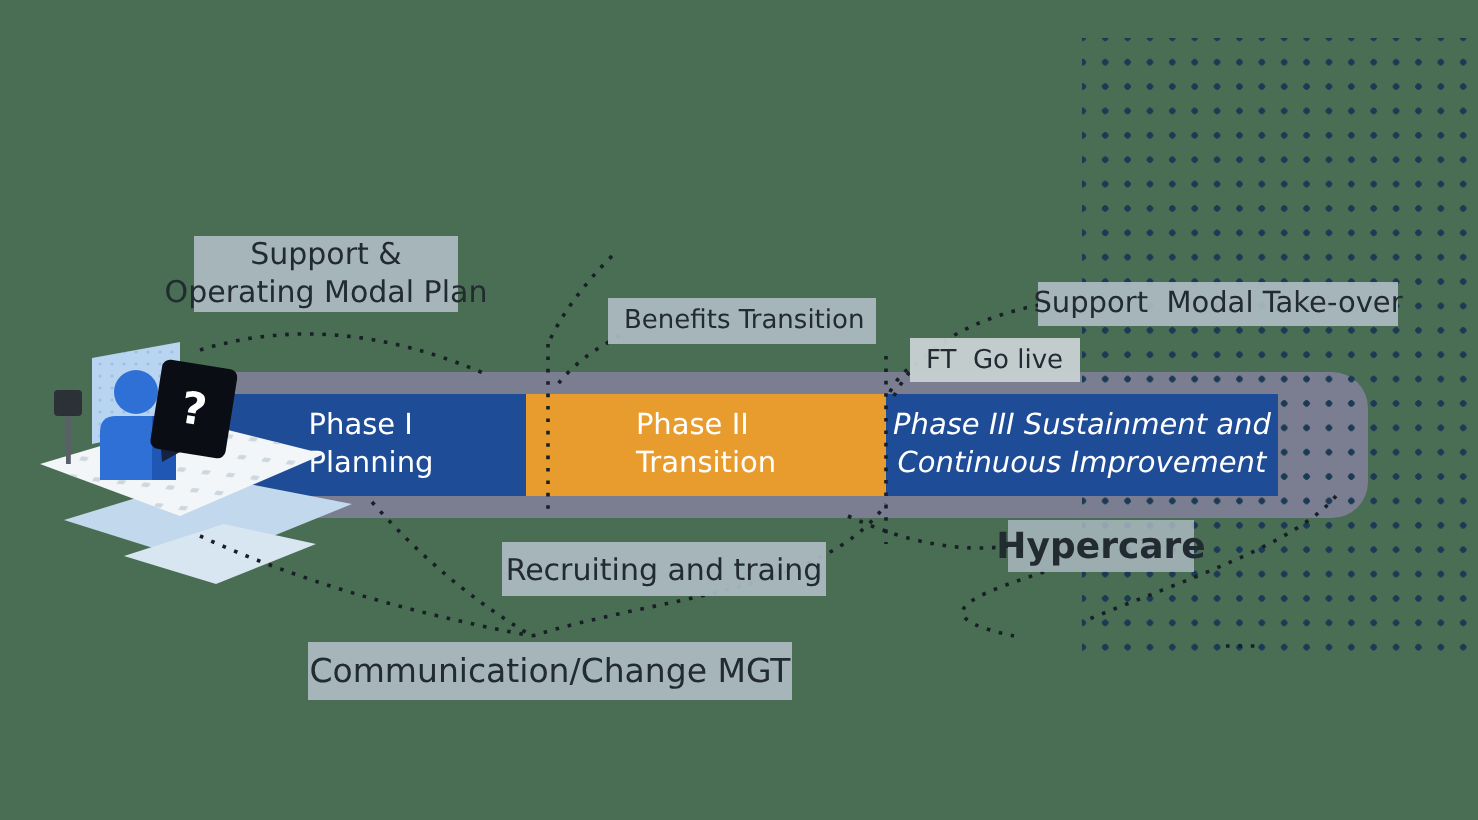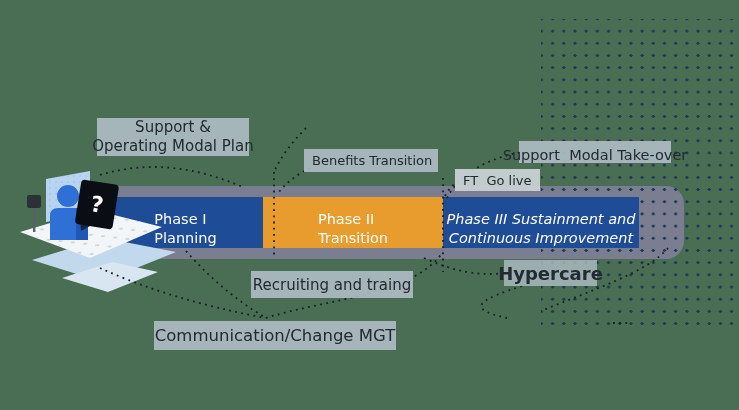--- a/index.html
+++ b/index.html
@@ -18,41 +18,41 @@
   
   #band{
     position:absolute; left:78px; top:186px; width:606px; height:73px;
     background:#7A7E90; border-radius:8px 18px 18px 8px; z-index:1;
   }
   
   #phasebar{
     position:absolute; left:108px; top:197px; height:51px; display:flex; z-index:3;
   }
   .phase{
-    height:51px; display:flex; align-items:flex-end; justify-content:center;
+    height:51px; display:flex; align-items:center; justify-content:center;
     color:#fff; font-size:14.5px; line-height:19px; font-weight:500;
   }
   .phase .lines{text-align:left;}
   .phase.centered .lines{text-align:center;}
   .p1{width:155px;} .p2{width:180px;} .p3{width:196px;font-style:italic;}
   
   #overlay{position:absolute; left:0; top:0; z-index:4; pointer-events:none;}
   .dotline{fill:none; stroke:#191F26; stroke-width:1.8; stroke-dasharray:1.8 4.4;}
   
   .lbl{
     position:absolute; z-index:5; background:rgba(173,187,195,0.92);
     color:#222A32; display:flex; flex-direction:column; justify-content:center;
     white-space:pre; box-sizing:border-box;
   }
   .lbl.center{align-items:center; text-align:center;}
   .lbl.left{align-items:flex-start; text-align:left; padding-left:8px;}
-  #lbl-support-operating{left:97px; top:118px; width:152px; height:38px; font-size:15px; line-height:19px;}
+  #lbl-support-operating{left:97px; top:118px; width:132px; height:38px; font-size:15px; line-height:19px;}
   #lbl-integrated{left:304px; top:101px; width:186px; height:44px; font-size:14.5px; line-height:20px;}
   #lbl-benefits{left:304px; top:149px; width:134px; height:23px; font-size:13px;}
-  #lbl-support-takeover{left:519px; top:141px; width:152px; height:22px; font-size:14.5px;justify-content:flex-end;}
+  #lbl-support-takeover{left:519px; top:141px; width:180px; height:22px; font-size:14.5px;}
   #lbl-ft-golive{left:455px; top:169px; width:85px; height:22px; font-size:13px; background:rgba(200,209,212,0.95);}
   #lbl-recruiting{left:251px; top:271px; width:162px; height:27px; font-size:15px;}
   #lbl-hypercare{left:504px; top:260px; width:93px; height:26px; font-size:18px; background:rgba(173,187,195,0.82);font-weight:bold;}
   #lbl-ft-stabilization{left:506px; top:309px; width:108px; height:24px; font-size:15px; background:rgba(173,187,195,0.85);}
   #lbl-communication{left:154px; top:321px; width:242px; height:29px; font-size:16.5px;}
 </style>
 </head>
 <body>
 
 <div id="stage" style="background: rgb(74, 110, 83);">

